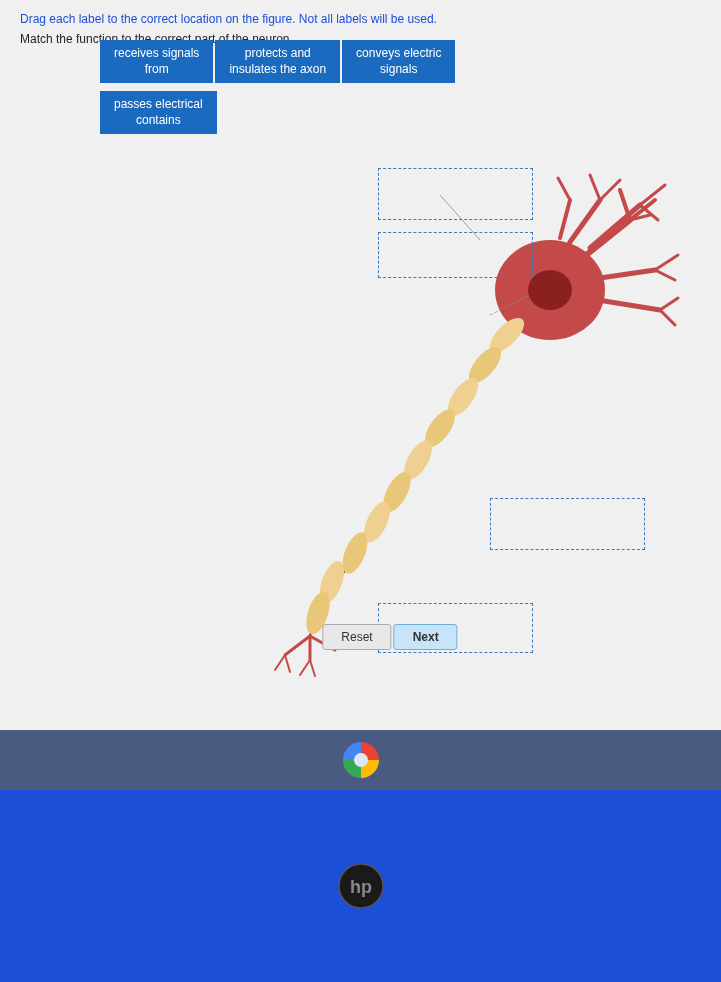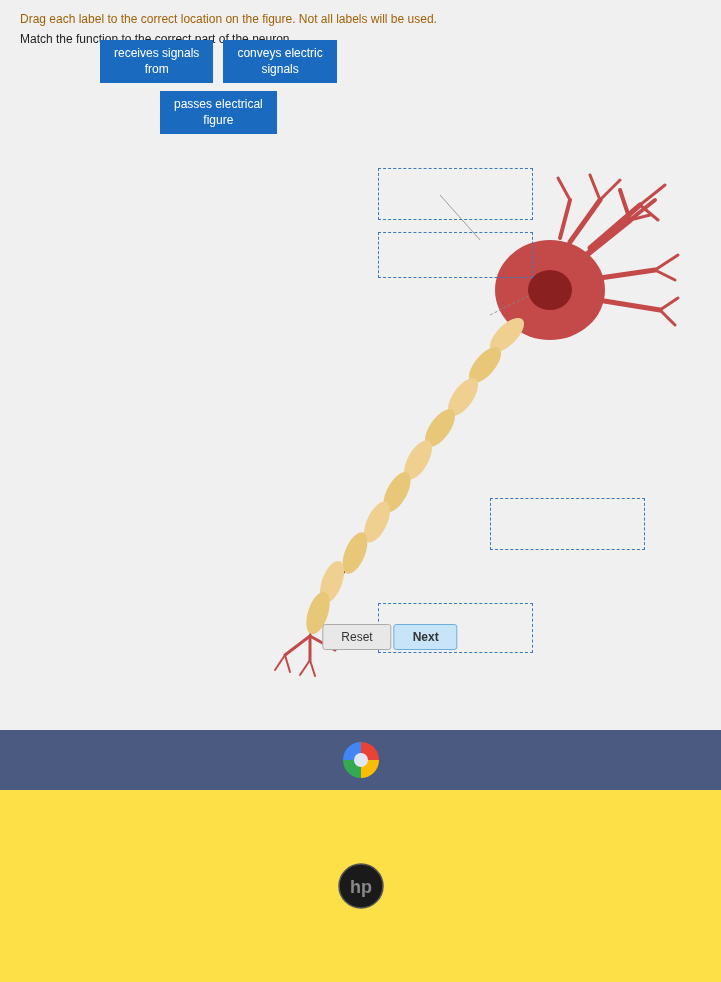--- a/index.html
+++ b/index.html
@@ -17,21 +17,21 @@
     .main-content {
       background: #f0f0f0;
       width: 100%;
       height: 730px;
       position: relative;
       padding: 12px 20px;
     }
 
     .instruction-title {
       font-size: 12px;
-      color: #a16207;
+      color: #1d4ed8;
       margin-bottom: 6px;
     }
 
     .instruction-sub {
       font-size: 12px;
       color: #222;
       margin-bottom: 2px;
     }
 
     
@@ -40,22 +40,21 @@
       flex-direction: column;
       gap: 8px;
       margin-bottom: 10px;
       position: absolute;
       top: 40px;
       left: 100px;
     }
 
     .labels-row {
       display: flex;
-      gap: 10px;
-      justify-content: center;
+      gap: 2px;
     }
 
     .label-btn {
       background: #1a6bbf;
       color: white;
       border: none;
       padding: 6px 14px;
       font-size: 12px;
       text-align: center;
       cursor: grab;
@@ -135,21 +134,21 @@
       content: '';
       width: 14px;
       height: 14px;
       border-radius: 50%;
       background: #e0e8f8;
       position: absolute;
     }
 
     
     .dark-bottom {
-      background: #fde047;
+      background: #1d4ed8;
       flex: 1;
       display: flex;
       align-items: center;
       justify-content: center;
     }
 
     .hp-logo {
       width: 50px;
       height: 50px;
       display: flex;
@@ -170,26 +169,28 @@
 <body>
 
 <div class="main-content">
   <p class="instruction-title">Drag each label to the correct location on the figure. Not all labels will be used.</p>
   <p class="instruction-sub">Match the function to the correct part of the neuron.</p>
 
   <div class="labels-container">
     <div class="labels-row">
       <div class="label-btn" style="white-space:pre-line">receives signals
 from</div>
+      <div class="label-btn" style="white-space:pre-line">protects and
+insulates the axon</div>
       <div class="label-btn" style="white-space:pre-line">conveys electric
 signals</div>
     </div>
     <div class="labels-row">
       <div class="label-btn" style="white-space:pre-line">passes electrical
-figure</div>
+contains</div>
     </div>
   </div>
 
   <div class="neuron-area">
     <svg class="neuron-svg" viewBox="0 0 580 520" xmlns="http://www.w3.org/2000/svg">
 
       <ellipse cx="450" cy="130" rx="55" ry="50" fill="#c44a4a"></ellipse>
 
       <ellipse cx="450" cy="130" rx="22" ry="20" fill="#8b2020"></ellipse>
 

